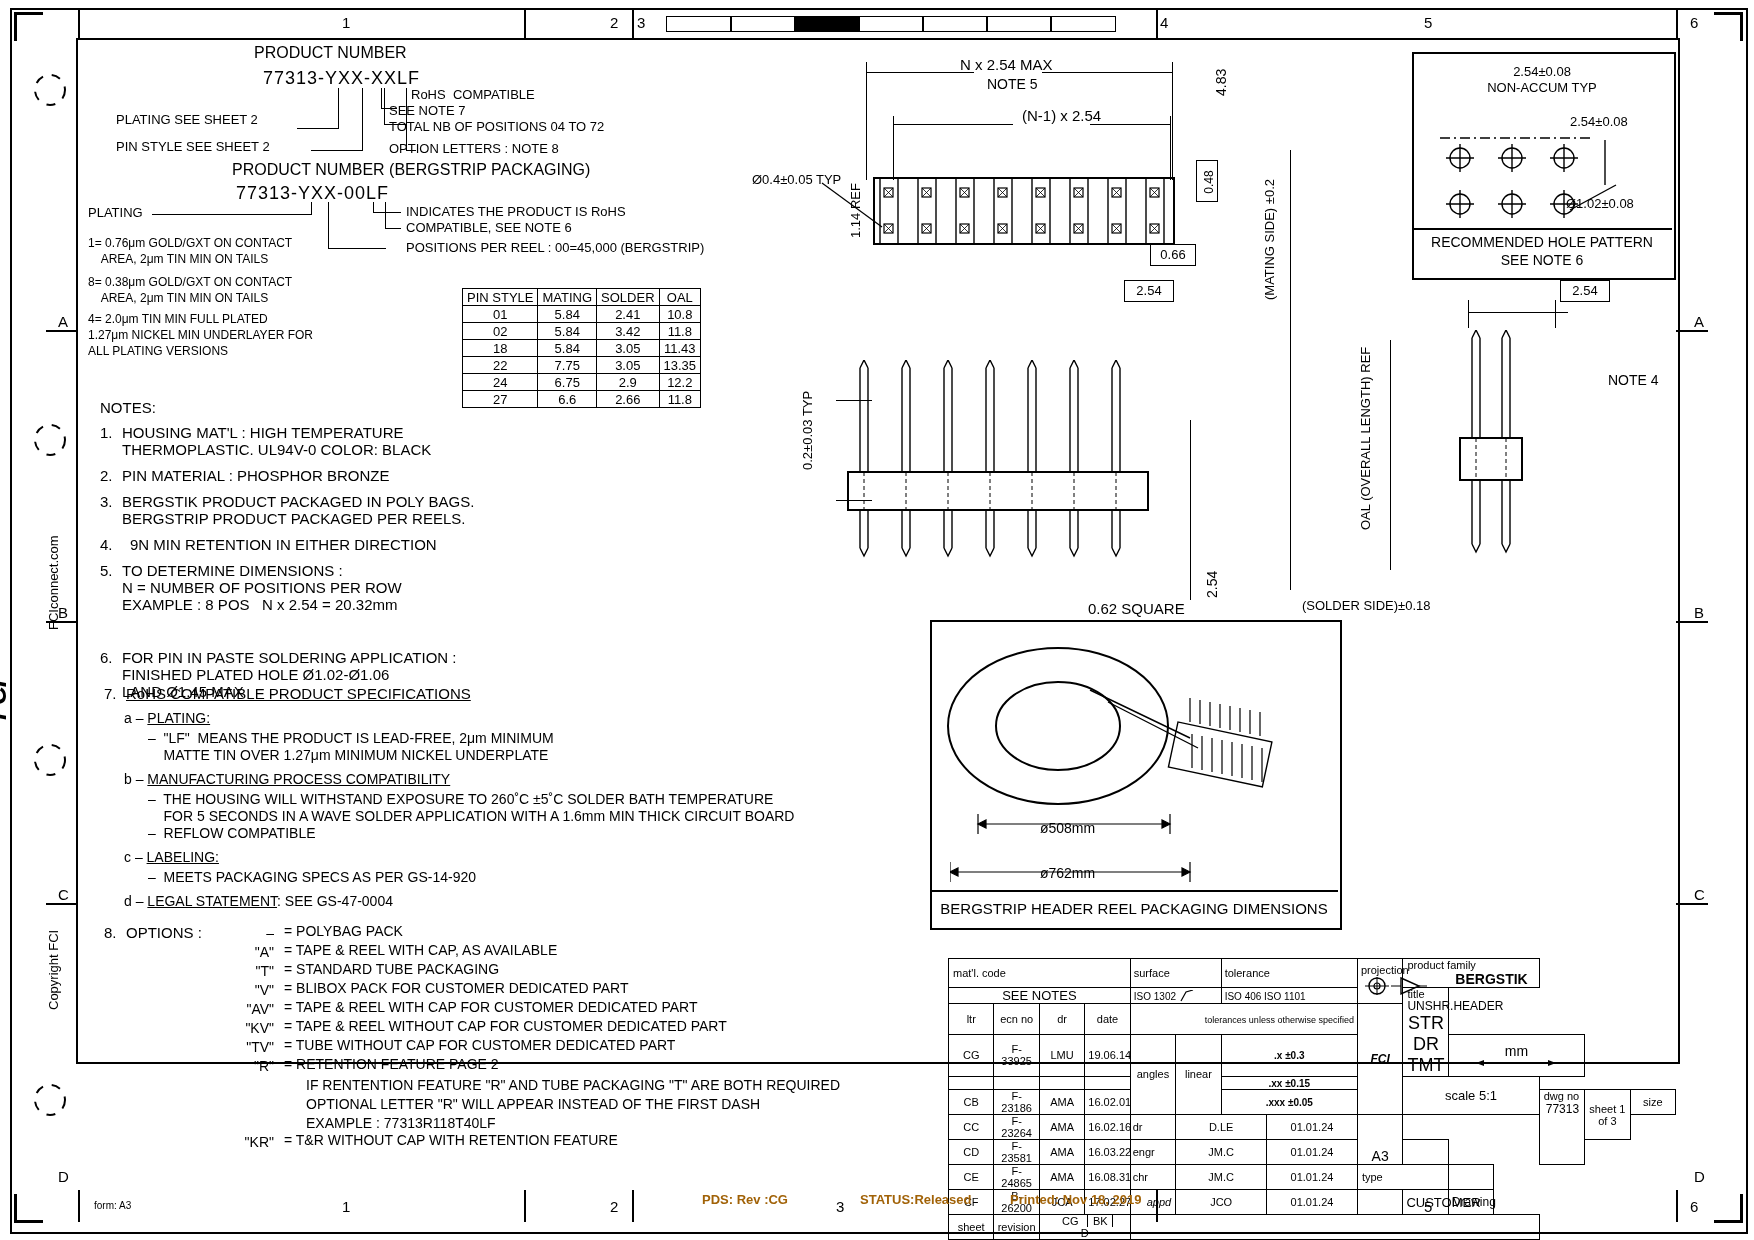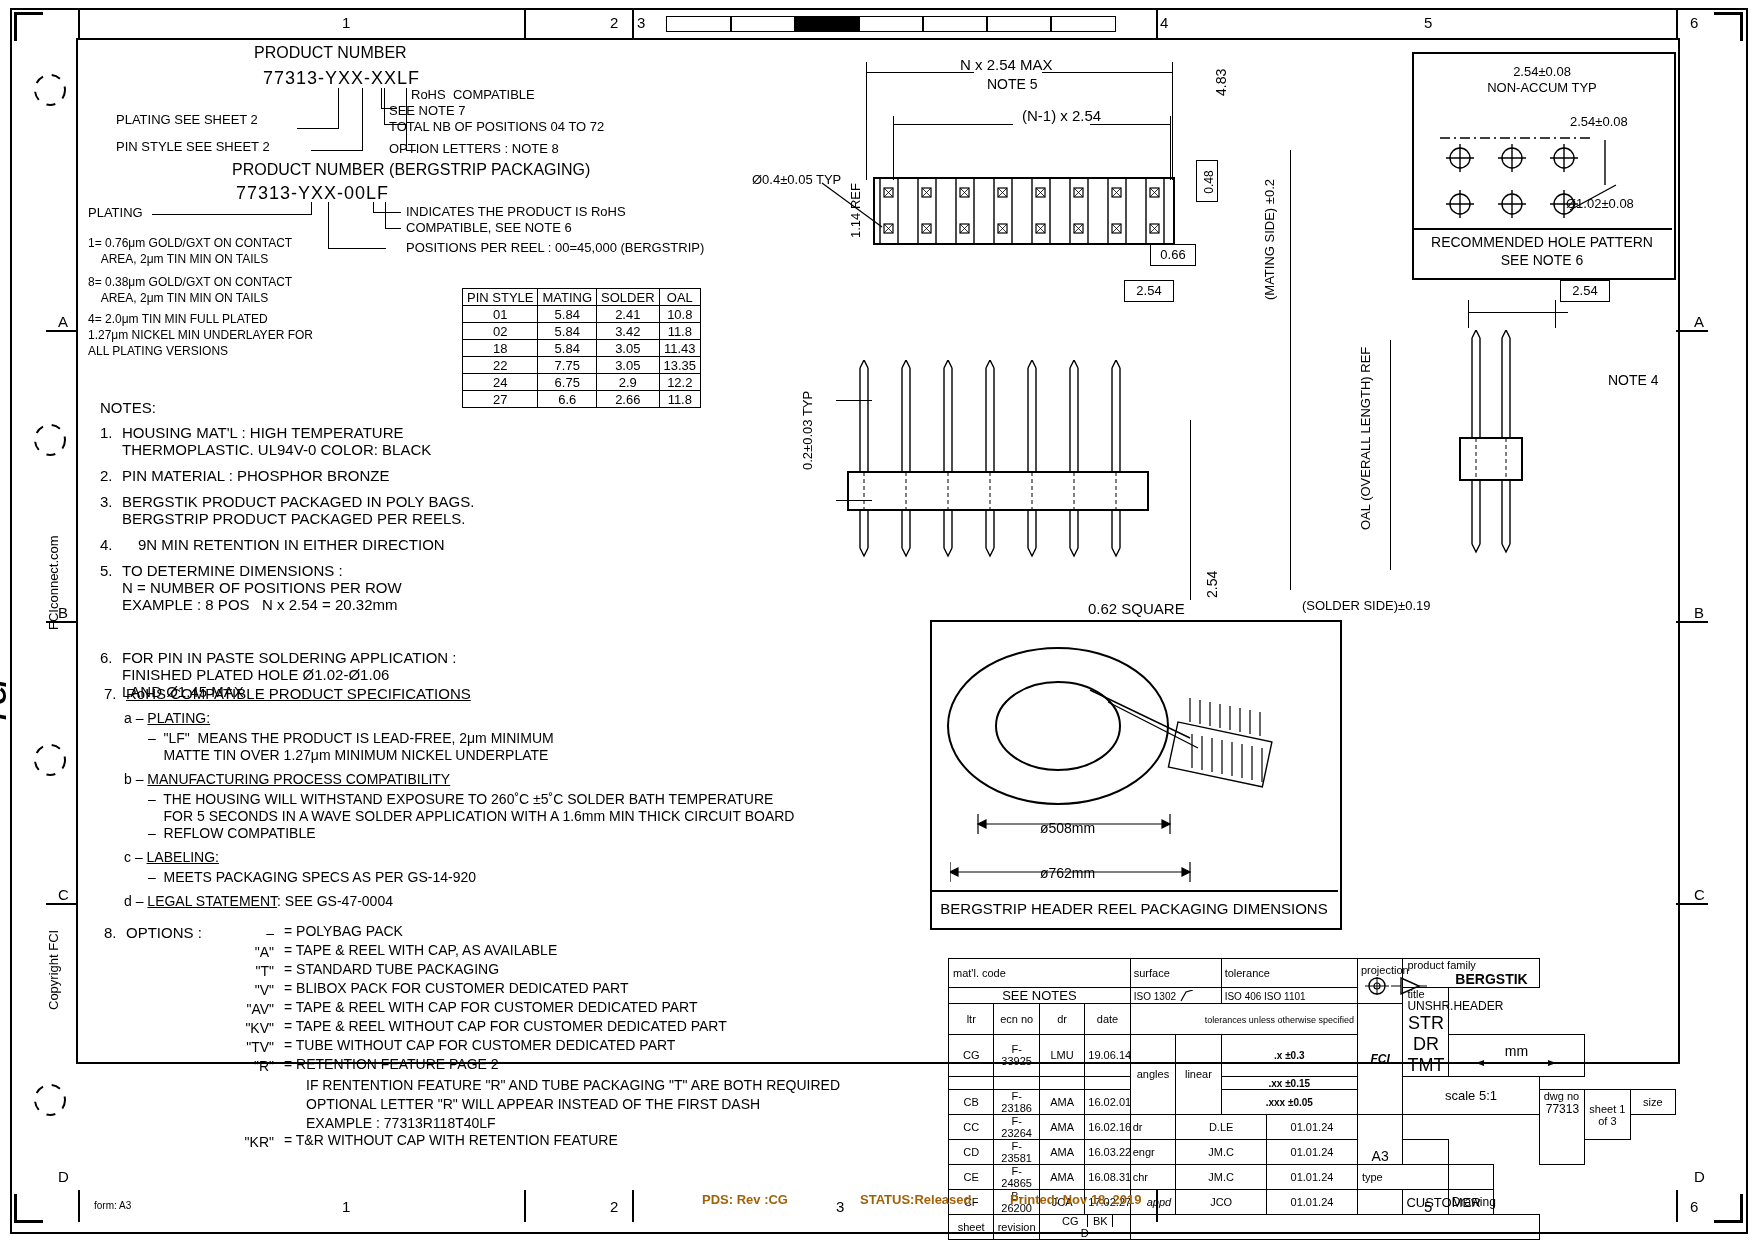--- a/index.html
+++ b/index.html
@@ -236,21 +236,21 @@
     </div>
     <div style="position: relative; margin-bottom: 9px;">
       <span class="t15" style="position: absolute; left: 0px; top: 0px;">3.</span>
       <div style="margin-left: 22px;">
         <div class="t15 txt" style="line-height: 17px;">BERGSTIK PRODUCT PACKAGED IN POLY BAGS.</div>
         <div class="t15 txt" style="line-height: 17px;">BERGSTRIP PRODUCT PACKAGED PER REELS.</div>
       </div>
     </div>
     <div style="position: relative; margin-bottom: 9px;">
       <span class="t15" style="position: absolute; left: 0px; top: 0px;">4.</span>
-      <div style="margin-left: 38px;">
+      <div style="margin-left: 30px;">
         <div class="t15 txt" style="line-height: 17px;">9N MIN RETENTION IN EITHER DIRECTION</div>
       </div>
     </div>
     <div style="position: relative; margin-bottom: 9px;">
       <span class="t15" style="position: absolute; left: 0px; top: 0px;">5.</span>
       <div style="margin-left: 22px;">
         <div class="t15 txt" style="line-height: 17px;">TO DETERMINE DIMENSIONS :</div>
         <div class="t15 txt" style="line-height: 17px;">N = NUMBER OF POSITIONS PER ROW</div>
         <div class="t15 txt" style="line-height: 17px;">EXAMPLE : 8 POS   N x 2.54 = 20.32mm</div>
       </div>
@@ -435,21 +435,21 @@
     <path d="M102 108 L102 8 M110 108 L110 8 M102 8 L106 0 L110 8"></path>
     <path d="M72 150 L72 214 M80 150 L80 214 M72 214 L76 222 L80 214"></path>
     <path d="M102 150 L102 214 M110 150 L110 214 M102 214 L106 222 L110 214"></path>
   </g>
   <g stroke="#000" stroke-width="1" stroke-dasharray="4 3">
     <path d="M76 108 L76 150 M106 108 L106 150"></path>
   </g>
 </svg>
 <div class="abs t14" style="left:1608px;top:372px;">NOTE 4</div>
 <div class="abs t13" style="left:1358px;top:530px;transform:rotate(-90deg);transform-origin:0 0;">OAL (OVERALL LENGTH) REF</div>
-<div class="abs t13" style="left:1302px;top:598px;">(SOLDER SIDE)±0.19</div>
+<div class="abs t13" style="left:1302px;top:598px;">(SOLDER SIDE)±0.18</div>
 <div class="abs v" style="left:1390px;top:340px;height:230px;"></div>
 
 <div class="abs box2" style="left:1412px;top:52px;width:260px;height:224px;"></div>
 <div class="abs t13 ctr" style="left:1412px;top:64px;width:260px;">2.54±0.08</div>
 <div class="abs t13 ctr" style="left:1412px;top:80px;width:260px;">NON-ACCUM TYP</div>
 <div class="abs t13" style="left:1570px;top:114px;">2.54±0.08</div>
 <svg class="abs" style="left:1420px;top:130px;" width="250" height="110">
   <g stroke="#000" stroke-width="1.4" fill="none">
     <circle cx="40" cy="28" r="10"></circle>
       <circle cx="92" cy="28" r="10"></circle>

